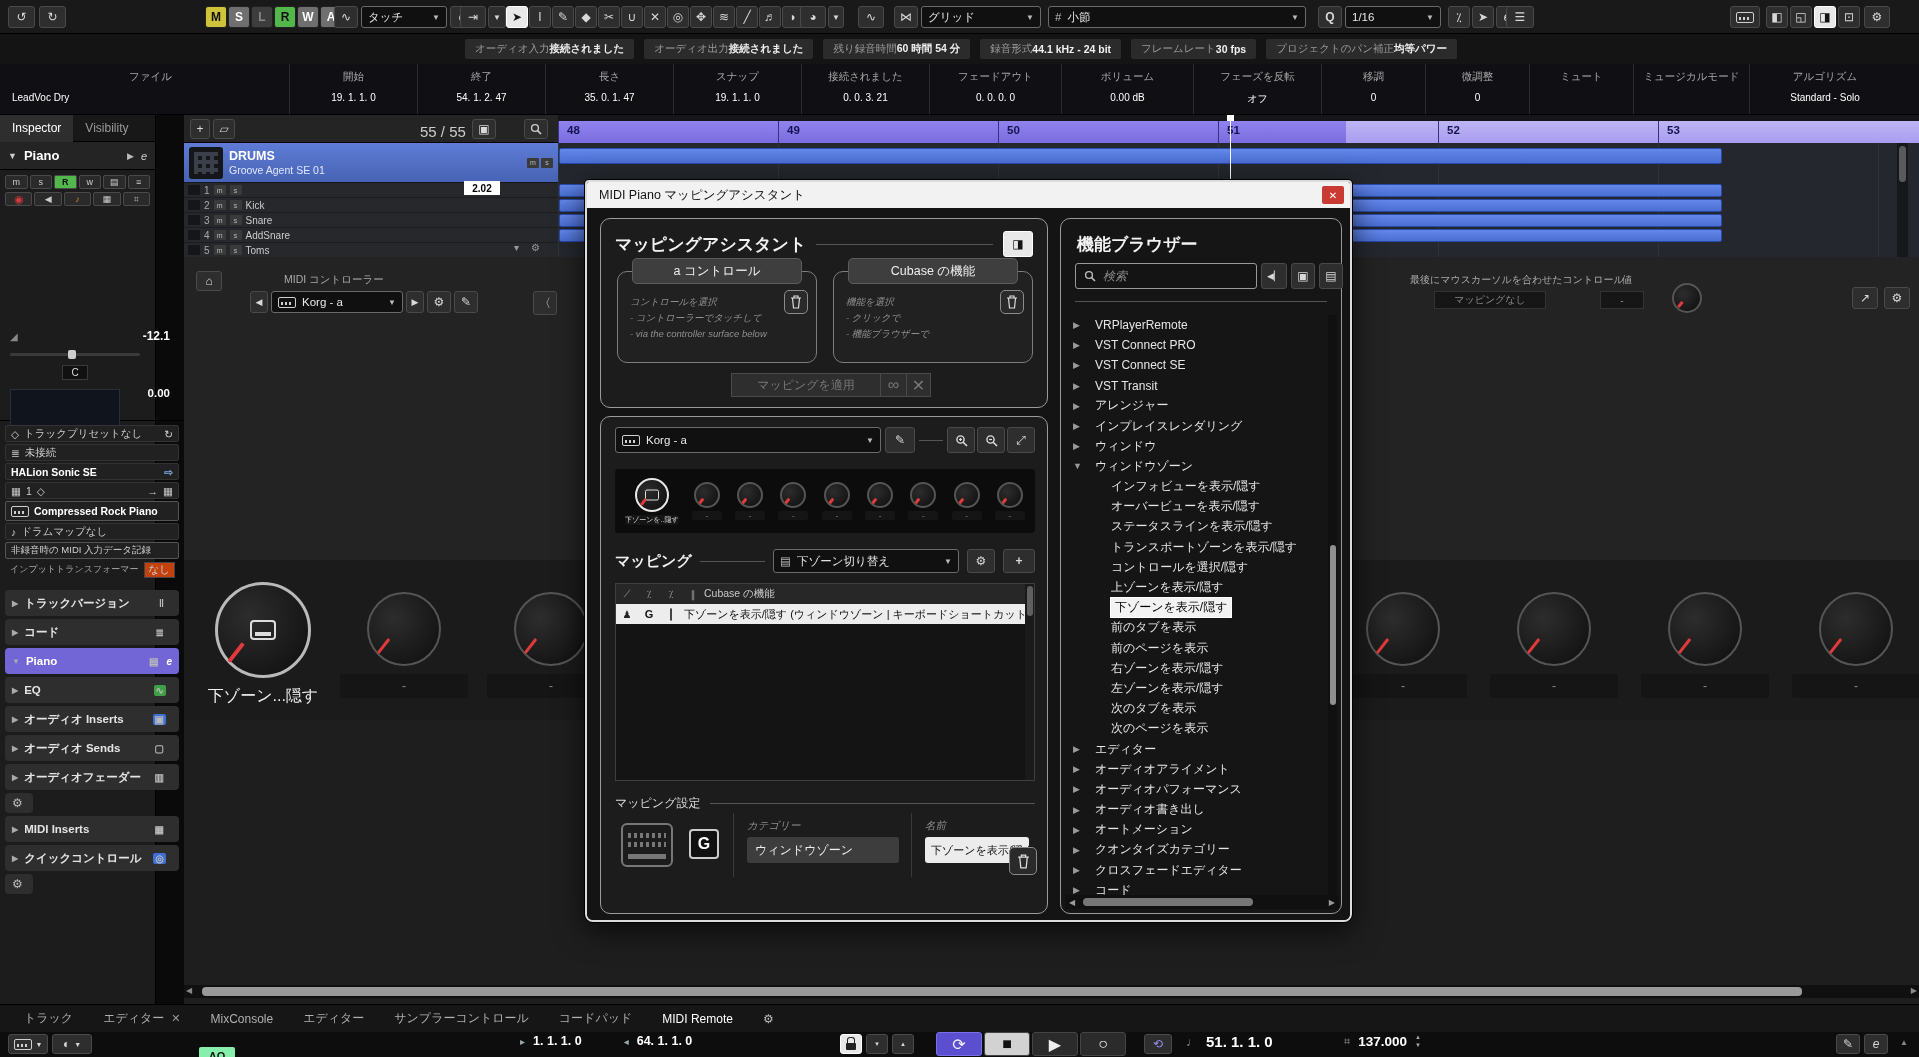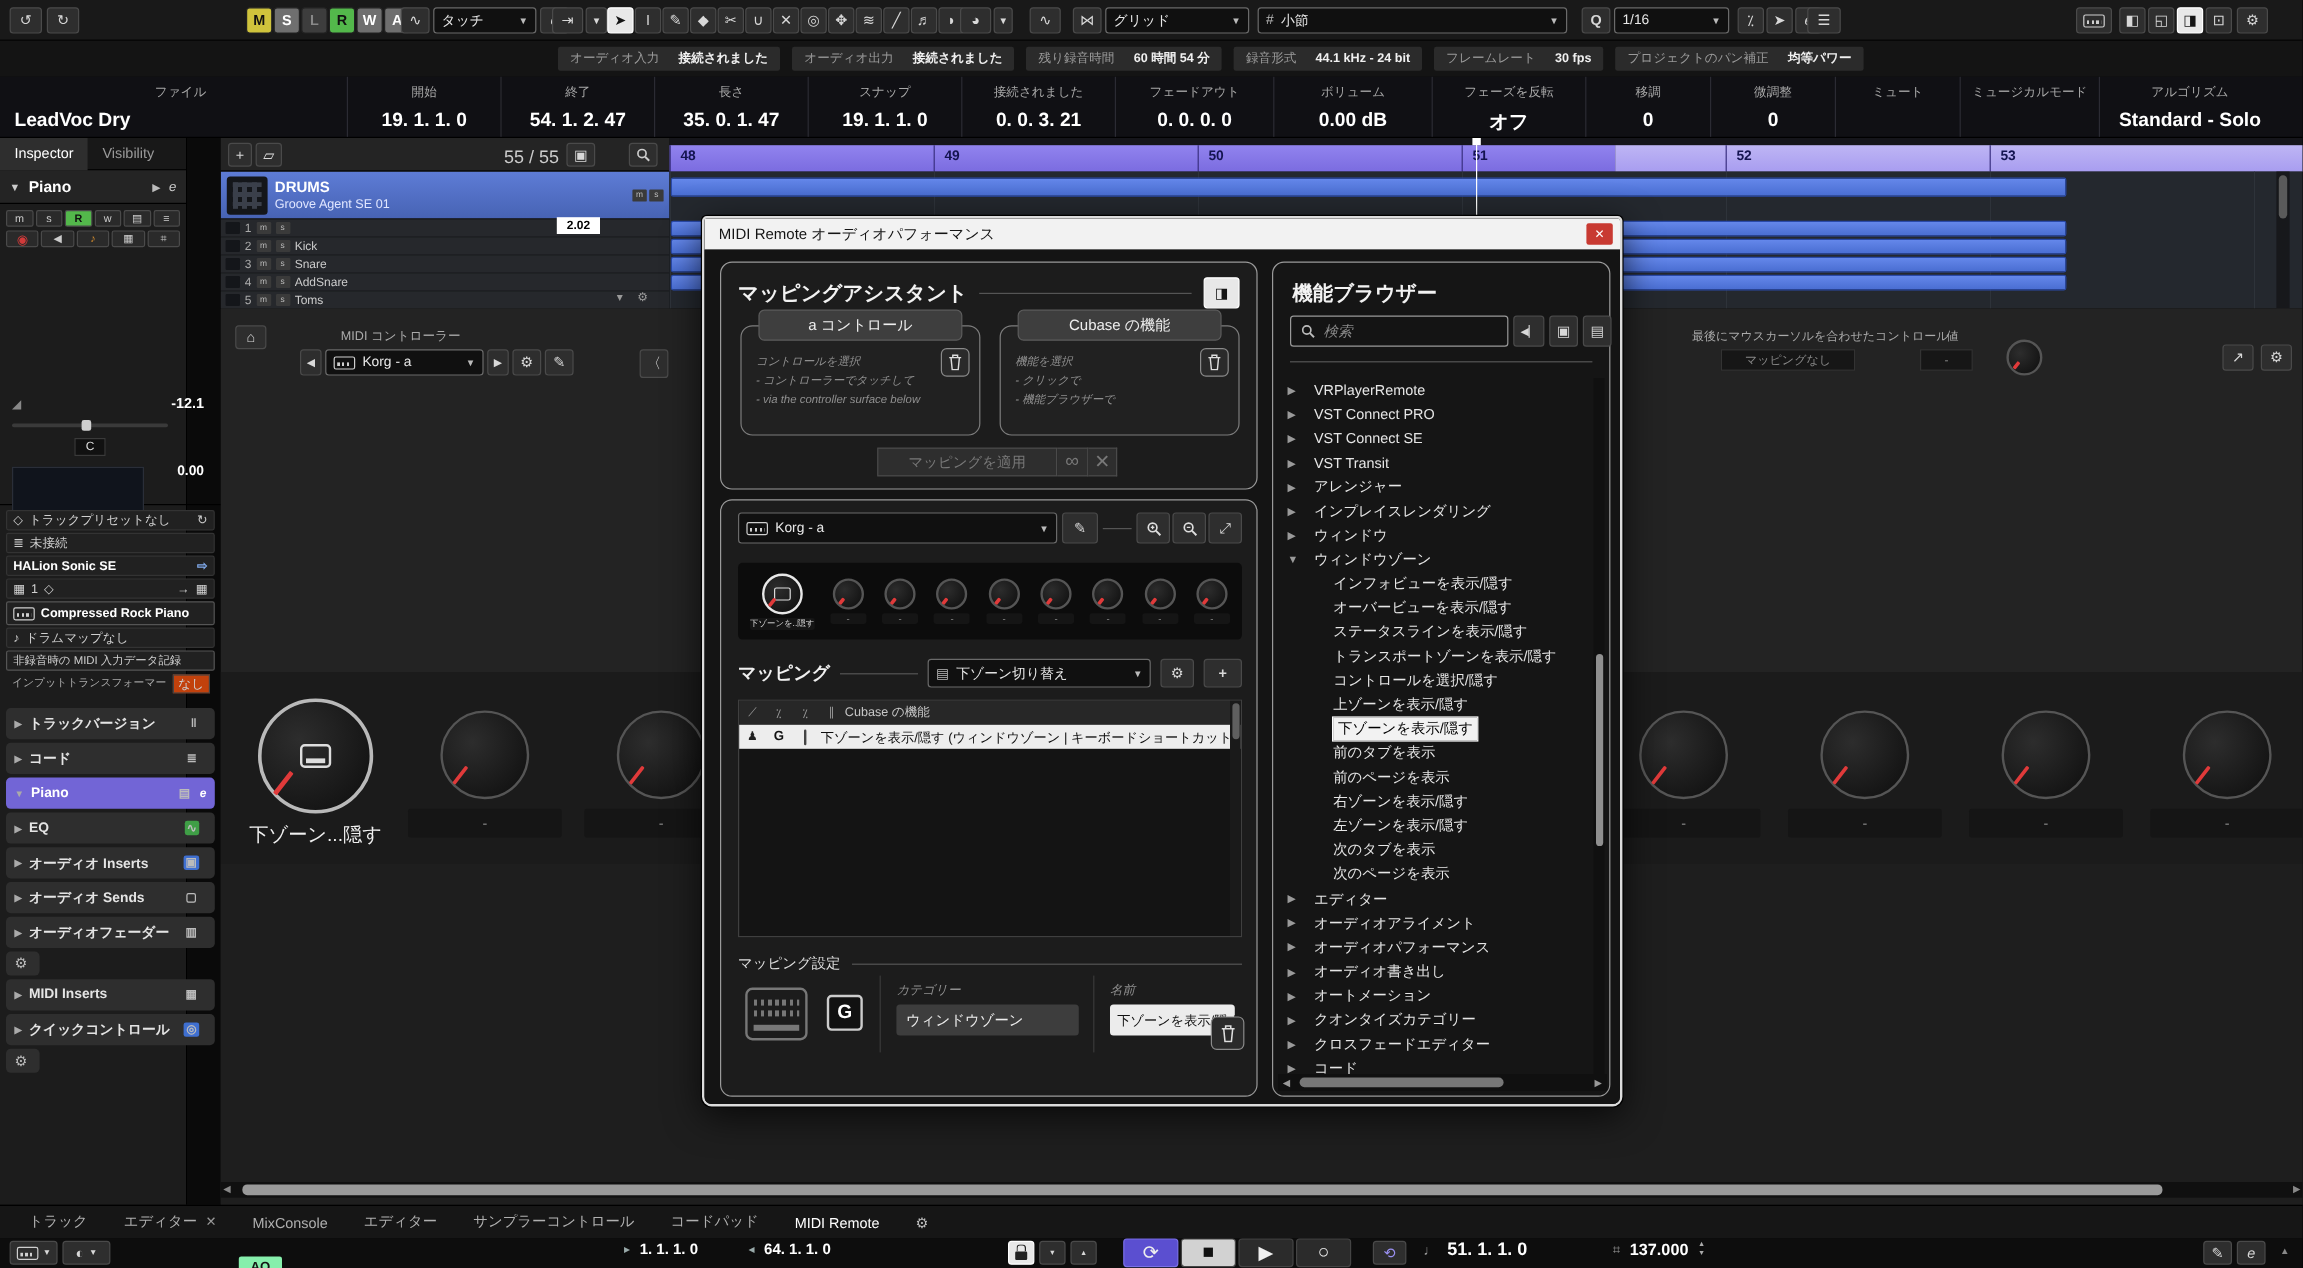--- a/index.html
+++ b/index.html
@@ -15,26 +15,26 @@
   .dd .car{margin-left:auto;font-size:8px;color:#bbb;}
   
   #toolbar{left:0;top:0;width:1919px;height:34px;background:#191919;border-bottom:1px solid #000;}
   .tl-letter{width:22px;height:22px;border-radius:3px;font-weight:bold;font-size:12px;
     display:flex;align-items:center;justify-content:center;background:#6f6f6f;color:#fff;border:1px solid #222;}
   .tl-letter.v-m{background:#cfc33c;color:#111;} .tl-letter.v-l{background:#3d3d3d;color:#888;}
   .tl-letter.v-r{background:#53b84b;color:#111;}
   
   #statusline{left:0;top:34px;width:1919px;height:30px;background:#141414;}
   .st-box{background:#2b2b2b;border-radius:2px;height:20px;display:flex;align-items:center;
-    padding:0 10px;gap:16px;}
+    padding:0 10px;gap:0;}
   .st-box .lb{color:#9a9a9a;font-size:10.5px;} .st-box .vl{color:#f0f0f0;font-size:10.5px;font-weight:bold;}
   
   #infoline{left:0;top:64px;width:1919px;height:51px;background:#101014;border-bottom:1px solid #000;display:flex;}
   .if-col{border-right:1px solid #2b2b33;display:flex;flex-direction:column;align-items:center;padding-top: 6px;gap:8px;}
-  .if-col .lb{color:#a8a8a8;font-size:10.5px;} .if-col .vl{color:#fff;font-size:16px;font-weight:bold;white-space:nowrap;}
+  .if-col .lb{color:#a8a8a8;font-size:10.5px;} .if-col .vl{color:#fff;font-size:10px;font-weight:normal;white-space:nowrap;}
   .if-col:nth-child(1){width:290px;align-items:flex-start;padding-left:12px;}
   .if-col:nth-child(1) .lb{align-self:center;}
   .if-col:nth-child(n+2){width:128px;}
   .if-col:nth-child(7),.if-col:nth-child(8){width:132px;}
   .if-col:nth-child(10),.if-col:nth-child(11),.if-col:nth-child(12){width:104px;}
   .if-col:nth-child(13){width:116px;} .if-col:nth-child(14){width:150px;border-right:none;}
   
   #inspector{left:0;top:115px;width:156px;height:889px;background:#1c1c1c;border-right:1px solid #000;}
   .insp-tab{height:27px;display:flex;align-items:center;padding:0 12px;font-size:12px;color:#9a9a9a;}
   .insp-tab.active{background:#2e2e2e;color:#fff;}
@@ -836,21 +836,21 @@
     </div>
     <div class="btn abs" style="left:1836px;top:2px;width:24px;height:20px;">
         <span>✎</span>
       </div>
     <div class="btn abs" style="left:1864px;top:2px;width:24px;height:20px;font-style:italic;">e</div>
     <span class="abs" style="left:1900px;top:6px;font-size:8px;color:#888;">▲</span>
   </div>
 
   <div id="dialog" class="abs">
     <div id="dlg-title">
-      <span>MIDI Remote オーディオパフォーマンス</span>
+      <span>MIDI Piano マッピングアシスタント</span>
       <div style="margin-left:auto;margin-right:6px;width:22px;height:18px;background:#c83a32;border-radius:2px;color:#fff;display:flex;align-items:center;justify-content:center;font-size:10px;">
           <span>✕</span>
         </div>
     </div>
     <div id="dlg-body">
 
       <div class="panel" style="left:13px;top:10px;width:448px;height:190px;">
         <div class="flex" style="padding:12px 14px 0;gap:10px;">
           <span class="dlg-h">マッピングアシスタント</span>
           <div class="hline"></div>

